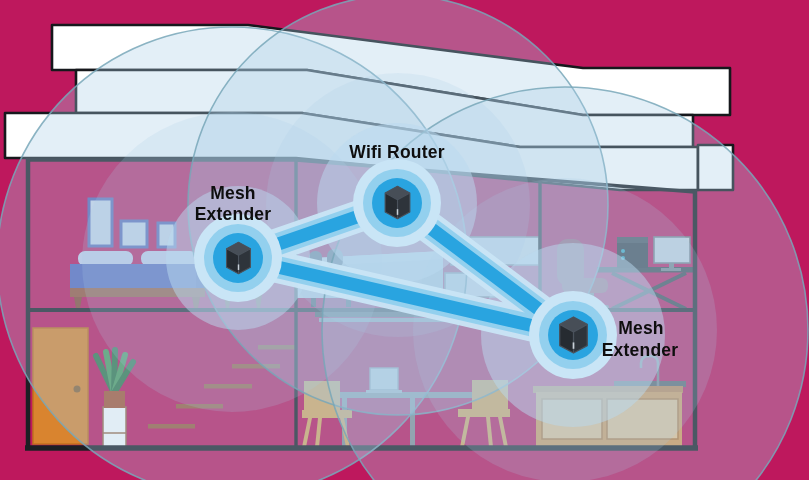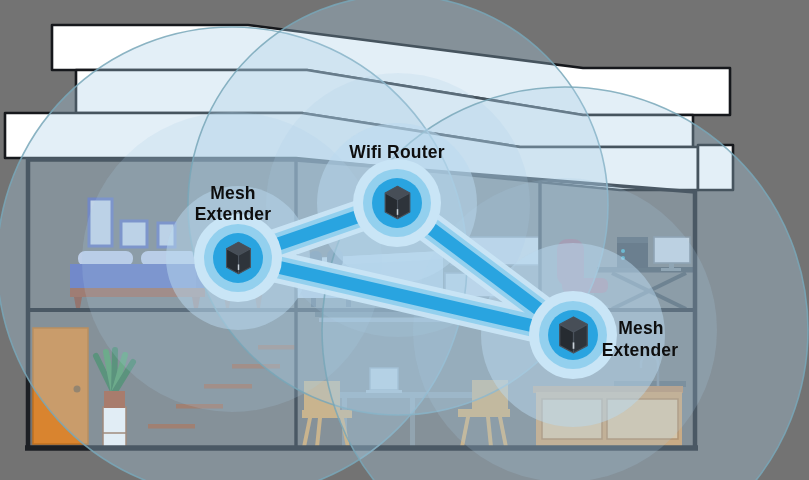--- a/index.html
+++ b/index.html
@@ -1,17 +1,17 @@
 <!DOCTYPE html>
 <html><head>
 <meta charset="utf-8">
 <style>
   html,body{margin:0;padding:0;background:#ffffff;}
   .stage{
-    position:relative;width:809px;height:480px;overflow:hidden;background:#737373;
+    position:relative;width:809px;height:480px;overflow:hidden;background:#be185d;
     font-family:"Liberation Sans", sans-serif;
   }
   svg{display:block;}
   .lbl{
     font-family:"Liberation Sans", sans-serif;
     font-weight:bold;
     font-size:17.5px;
     fill:#0e0e0e;
     letter-spacing:.2px;
   }

